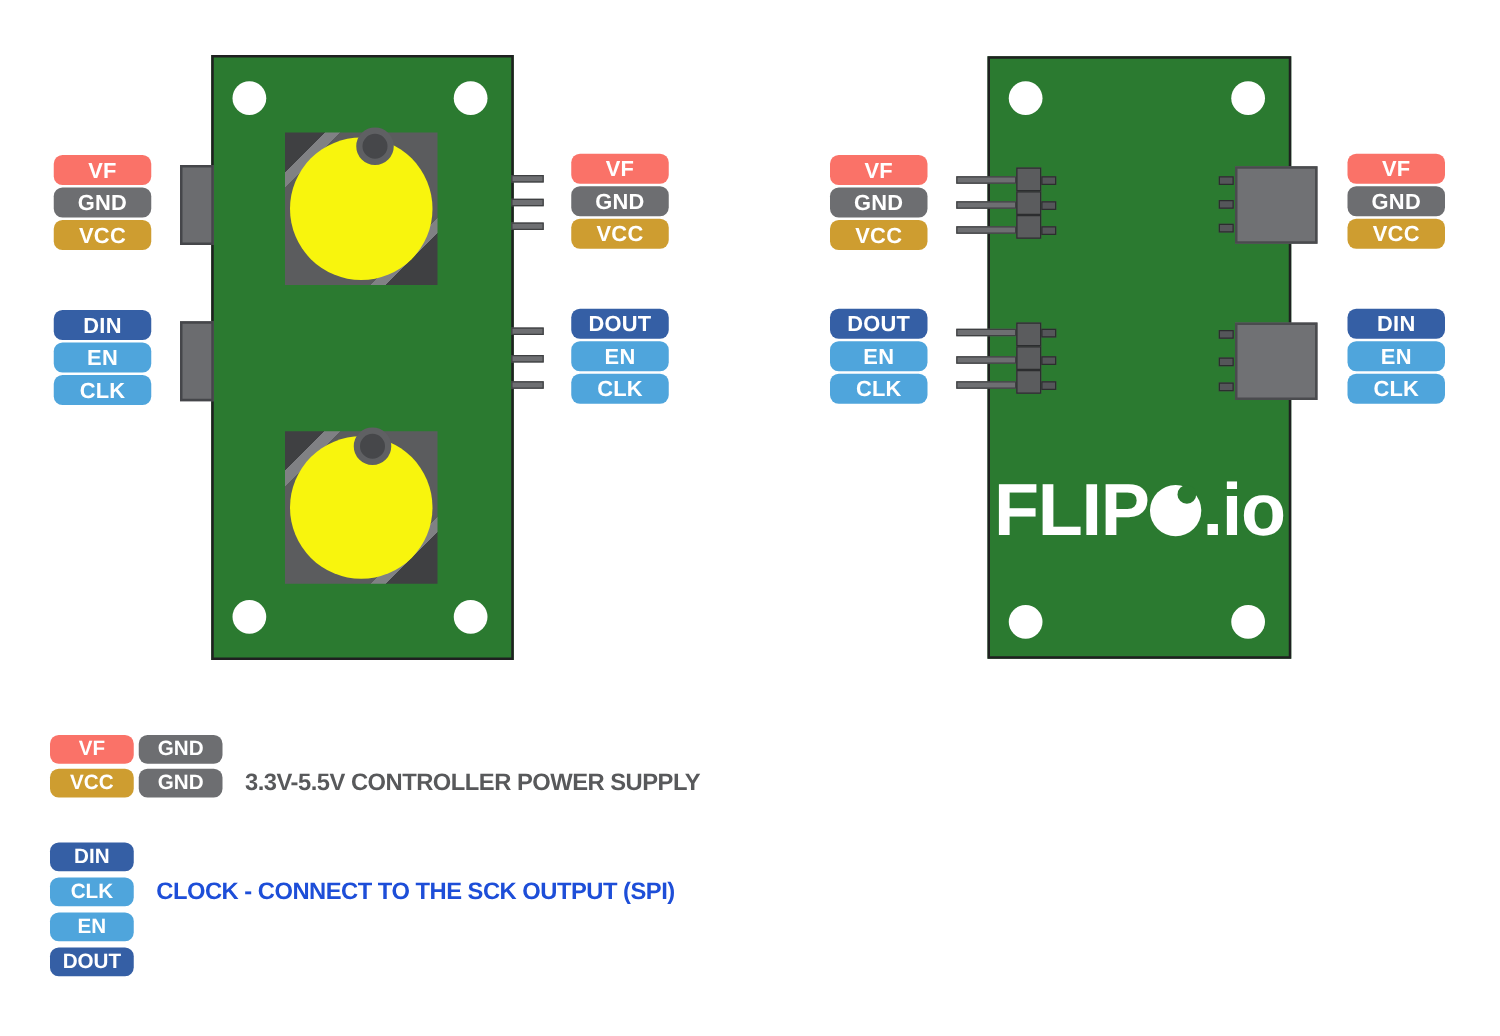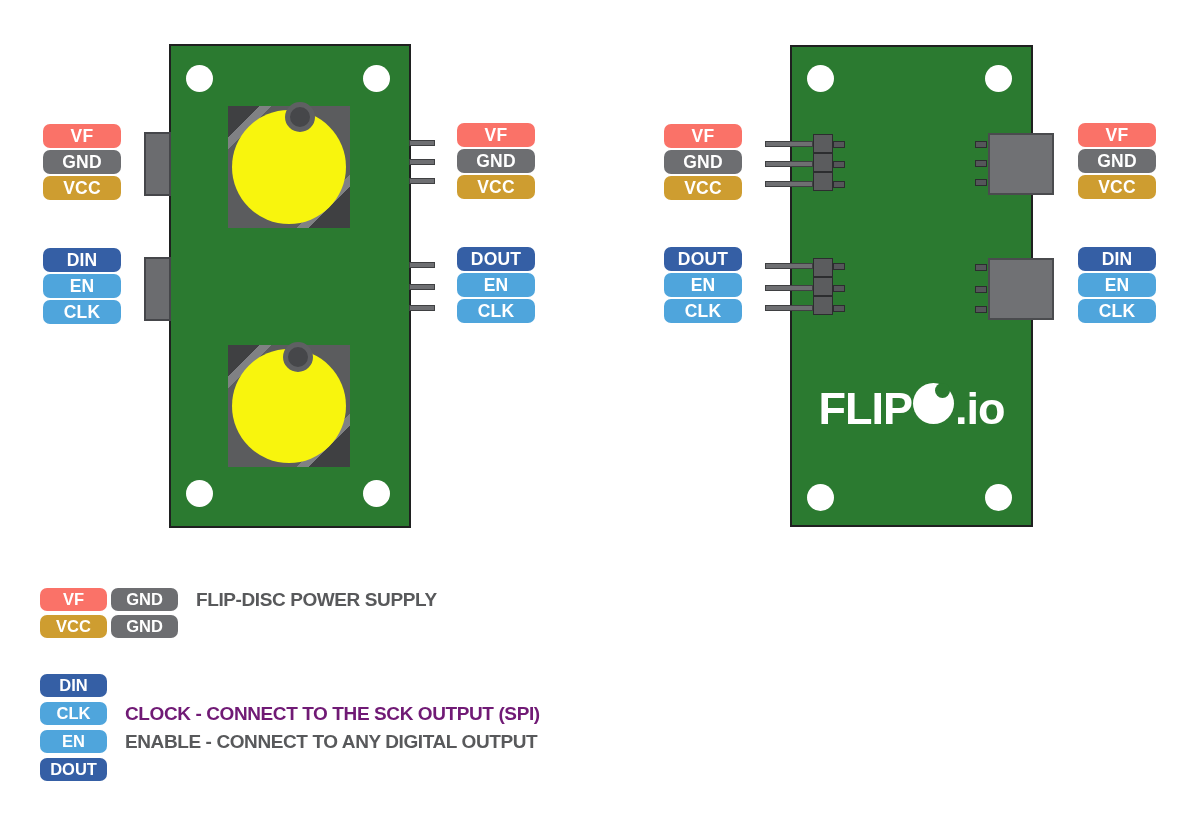--- a/index.html
+++ b/index.html
@@ -22,22 +22,22 @@
     position:absolute; width:30px; height:30px; border-radius:50%;
     background:#46474A; border:5px solid #5F6063; box-sizing:border-box;
   }
   .socket { position:absolute; background:#6B6C6F; border:2px solid #45464A; box-sizing:border-box; width:27px; height:64px; left:-27px; }
   .pin  { position:absolute; background:#6E6F72; border:1px solid #3F4042; box-sizing:border-box; height:6px; }
   .hblock { position:absolute; background:#5B5C5E; border:1px solid #2C2D2F; box-sizing:border-box; width:20px; height:19px; left:21px; }
   .stub { position:absolute; background:#55565A; border:1px solid #2C2D2F; box-sizing:border-box; height:7px; width:12px; }
   .connector { position:absolute; background:#707174; border:2px solid #4A4B4E; box-sizing:border-box; width:66px; height:62px; left:196px; }
   .logo {
     position:absolute; left:0; right:0; top:336px; height:50px;
-    display:flex; justify-content:center;
-    color:#ffffff; font-weight:bold; font-size:45px; letter-spacing:-1px;
+    display:flex; align-items:center; justify-content:center;
+    color:#ffffff; font-weight:bold; font-size:59px; letter-spacing:-1px;
   }
   .logo-disc { width:41px; height:41px; border-radius:50%; background:#ffffff; position:relative; margin:0 1px; }
   .logo-notch { position:absolute; width:15px; height:15px; border-radius:50%; left:22px; top:0px; }
   .badge-col { position:absolute; display:flex; flex-direction:column; gap:2px; width:78px; }
   .badge {
     height:24px; border-radius:7px; color:#ffffff; font-weight:bold; font-size:17.5px;
     display:flex; align-items:center; justify-content:center; letter-spacing:0.2px;
   }
   .legend-group { position:absolute; display:flex; flex-direction:column; }
   .legend-row { display:flex; align-items:center; }
@@ -166,38 +166,37 @@
   <div class="badge-col" style="left:1078px; top:247px;">
     <div class="badge" style="background-color: rgb(53, 95, 165);">DIN</div>
     <div class="badge" style="background-color: rgb(79, 165, 220);">EN</div>
     <div class="badge" style="background-color: rgb(79, 165, 220);">CLK</div>
   </div>
 
   <div class="legend-group" style="left:40px; top:588px; gap:4px;">
     <div class="legend-row">
       <div class="lbadge" style="background-color: rgb(250, 114, 104);">VF</div>
       <div class="lbadge" style="background-color: rgb(109, 110, 113);">GND</div>
-      <div class="ltext" style="color: rgb(88, 89, 91);">FLIP-DISC POWER SUPPLY</div>
     </div>
     <div class="legend-row">
       <div class="lbadge" style="background-color: rgb(206, 157, 48);">VCC</div>
       <div class="lbadge" style="background-color: rgb(109, 110, 113);">GND</div>
+      <div class="ltext" style="color: rgb(88, 89, 91);">3.3V-5.5V CONTROLLER POWER SUPPLY</div>
     </div>
   </div>
 
   <div class="legend-group" style="left:40px; top:674px; gap:5px;">
     <div class="legend-row">
       <div class="lbadge" style="background-color: rgb(53, 95, 165);">DIN</div>
     </div>
     <div class="legend-row">
       <div class="lbadge" style="background-color: rgb(79, 165, 220);">CLK</div>
-      <div class="ltext" style="color: #701a75;">CLOCK - CONNECT TO THE SCK OUTPUT (SPI)</div>
+      <div class="ltext" style="color: #1d4ed8;">CLOCK - CONNECT TO THE SCK OUTPUT (SPI)</div>
     </div>
     <div class="legend-row">
       <div class="lbadge" style="background-color: rgb(79, 165, 220);">EN</div>
-      <div class="ltext" style="color: rgb(88, 89, 91);">ENABLE - CONNECT TO ANY DIGITAL OUTPUT</div>
     </div>
     <div class="legend-row">
       <div class="lbadge" style="background-color: rgb(53, 95, 165);">DOUT</div>
     </div>
   </div>
 
 </div>
 
 </body></html>

